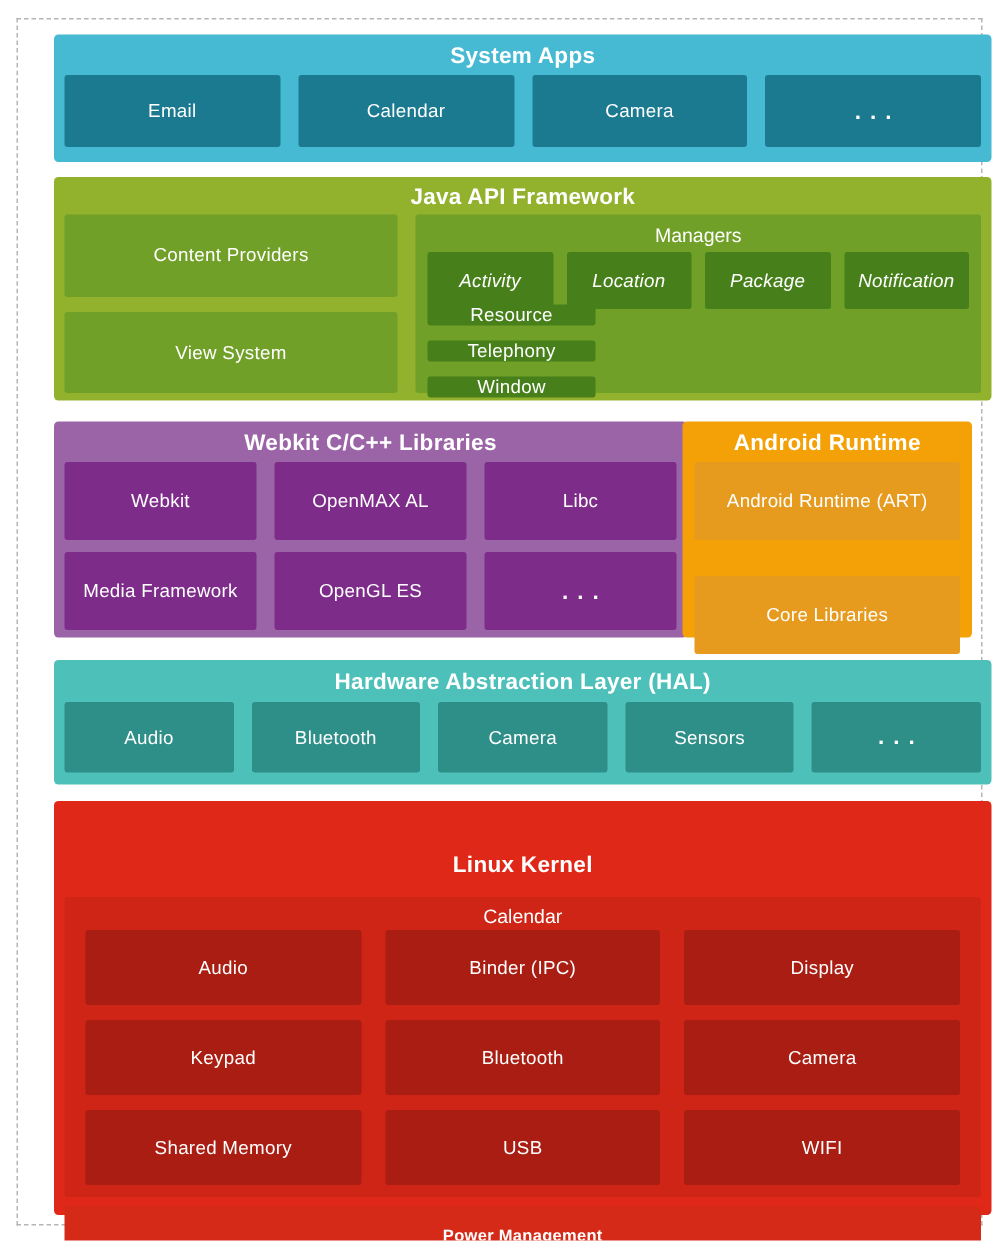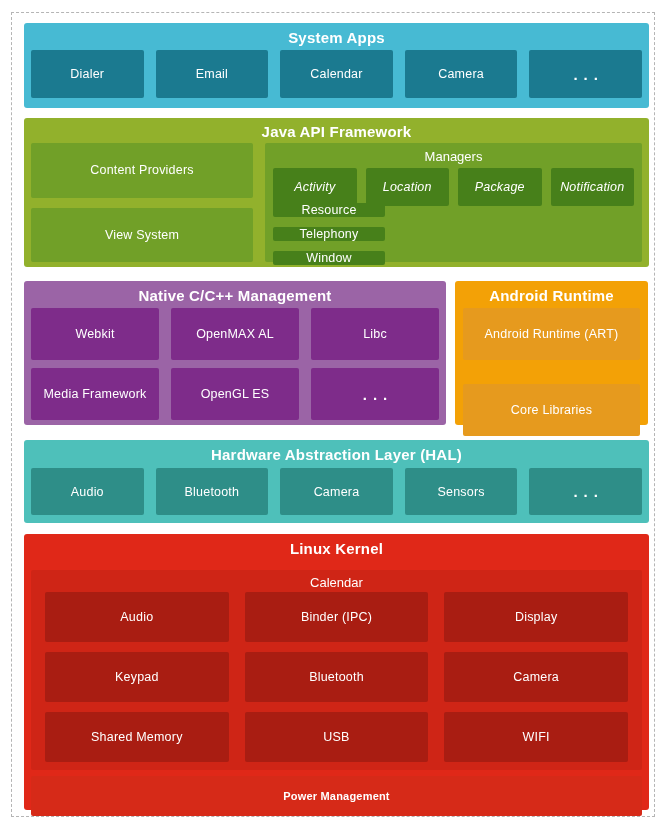--- a/index.html
+++ b/index.html
@@ -13,21 +13,21 @@
   }
   .canvas { position:absolute; inset:0; }
   .frame {
     position:absolute; left:11px; top:12px;
     width:644px; height:805px;
     border:1.5px dashed var(--border,#b5b5b5);
     box-sizing:border-box;
     pointer-events:none;
   }
   .block {
-    position:absolute; left:24px; width:625px;
+    position:absolute; left:36px; width:625px;
     border-radius:3px; box-sizing:border-box;
   }
   .block-title {
     height:27px; line-height:29px;
     text-align:center; font-size:15px; font-weight:700;
     letter-spacing:.2px;
   }
   .cell {
     display:flex; align-items:center; justify-content:center;
     font-size:12.5px; letter-spacing:.2px; text-align:center;
@@ -71,21 +71,21 @@
   #android-runtime .cell { background:var(--orange-inner,#E69A1E); }
 
   
   #hal { top:440px; height:83px; background:var(--teal-outer,#4EC0BA); }
   #hal .block-title { height:28px; }
   #hal .row { display:flex; gap:12px; margin:0 7px; height:47px; }
   #hal .cell { flex:1; background:var(--teal-inner,#2E8E88); }
 
   
   #kernel { top:534px; height:276px; background:var(--red-outer,#E02818); }
-  #kernel .block-title { height:36px; }
+  #kernel .block-title { height:36px;margin-top:28px; }
   .drivers {
     margin:0 7px; height:200px;
     background:var(--red-mid,#CF2516); border-radius:2px;
     box-sizing:border-box;
   }
   .drivers-title { height:22px; line-height:25px; text-align:center; font-size:13px; }
   .drv-grid {
     display:grid; grid-template-columns:repeat(3,1fr);
     grid-template-rows:repeat(3,50px);
     gap:10px 16px; padding:0 14px;
@@ -99,21 +99,20 @@
 </style>
 </head>
 <body>
 
 <div class="canvas">
   <div class="frame"></div>
 
   <section class="block" id="system-apps">
     <div class="block-title">System Apps</div>
     <div class="row">
-      <div class="cell">Dialer</div>
       <div class="cell">Email</div>
       <div class="cell">Calendar</div>
       <div class="cell">Camera</div>
       <div class="cell dots">...</div>
     </div>
   </section>
 
   <section class="block" id="java">
     <div class="block-title" style="height:25px;line-height:27px;">Java API Framework</div>
     <div class="body">
@@ -132,21 +131,21 @@
         <div class="mgr-row2">
           <div class="cell">Resource</div>
           <div class="cell">Telephony</div>
           <div class="cell">Window</div>
         </div>
       </div>
     </div>
   </section>
 
   <section class="block" id="native-libs">
-    <div class="block-title">Native C/C++ Management</div>
+    <div class="block-title">Webkit C/C++ Libraries</div>
     <div class="grid">
       <div class="cell">Webkit</div>
       <div class="cell">OpenMAX AL</div>
       <div class="cell">Libc</div>
       <div class="cell">Media Framework</div>
       <div class="cell">OpenGL ES</div>
       <div class="cell dots">...</div>
     </div>
   </section>
 

